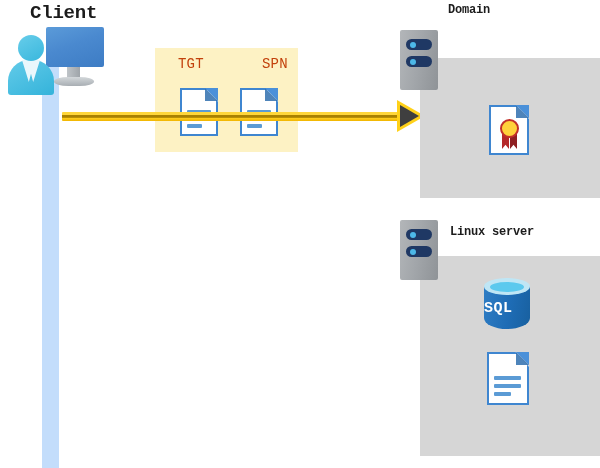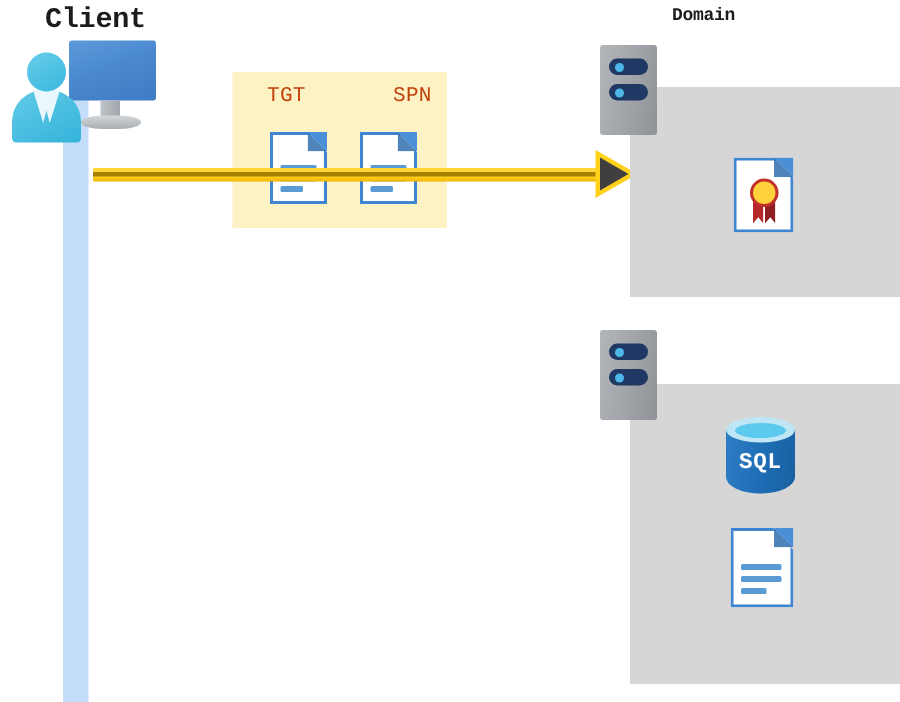--- a/index.html
+++ b/index.html
@@ -227,21 +227,20 @@
   }
   .cyl-top-inner {
     position: absolute; left: 6px; top: 3.5px;
     width: 34px; height: 10px;
     border-radius: 50%;
     background: #5cc9ee;
   }
   .cyl-label {
     position: absolute; left: 0; top: 22px;
     width: 46px;
-    text-align: center;
     color: #ffffff;
     font-size: 15px;
     font-weight: bold;
     letter-spacing: 0.5px;
   }
 
   
   #keytab-caption {
     left: 420px; top: 420px;
     width: 180px;
@@ -323,20 +322,21 @@
 
   <div class="server-icon" id="linux-server">
     <div class="server-bar b1">
       <div class="server-led"></div>
     </div>
     <div class="server-bar b2">
       <div class="server-led"></div>
     </div>
   </div>
 
+  <div class="heading" id="linux-title">Linux server</div>
 
   <div class="abs" id="sql-icon">
     <div class="cyl-body"></div>
     <div class="cyl-top">
       <div class="cyl-top-inner"></div>
     </div>
     <div class="cyl-label">SQL</div>
   </div>
 
   <div class="doc" id="doc-keytab">

